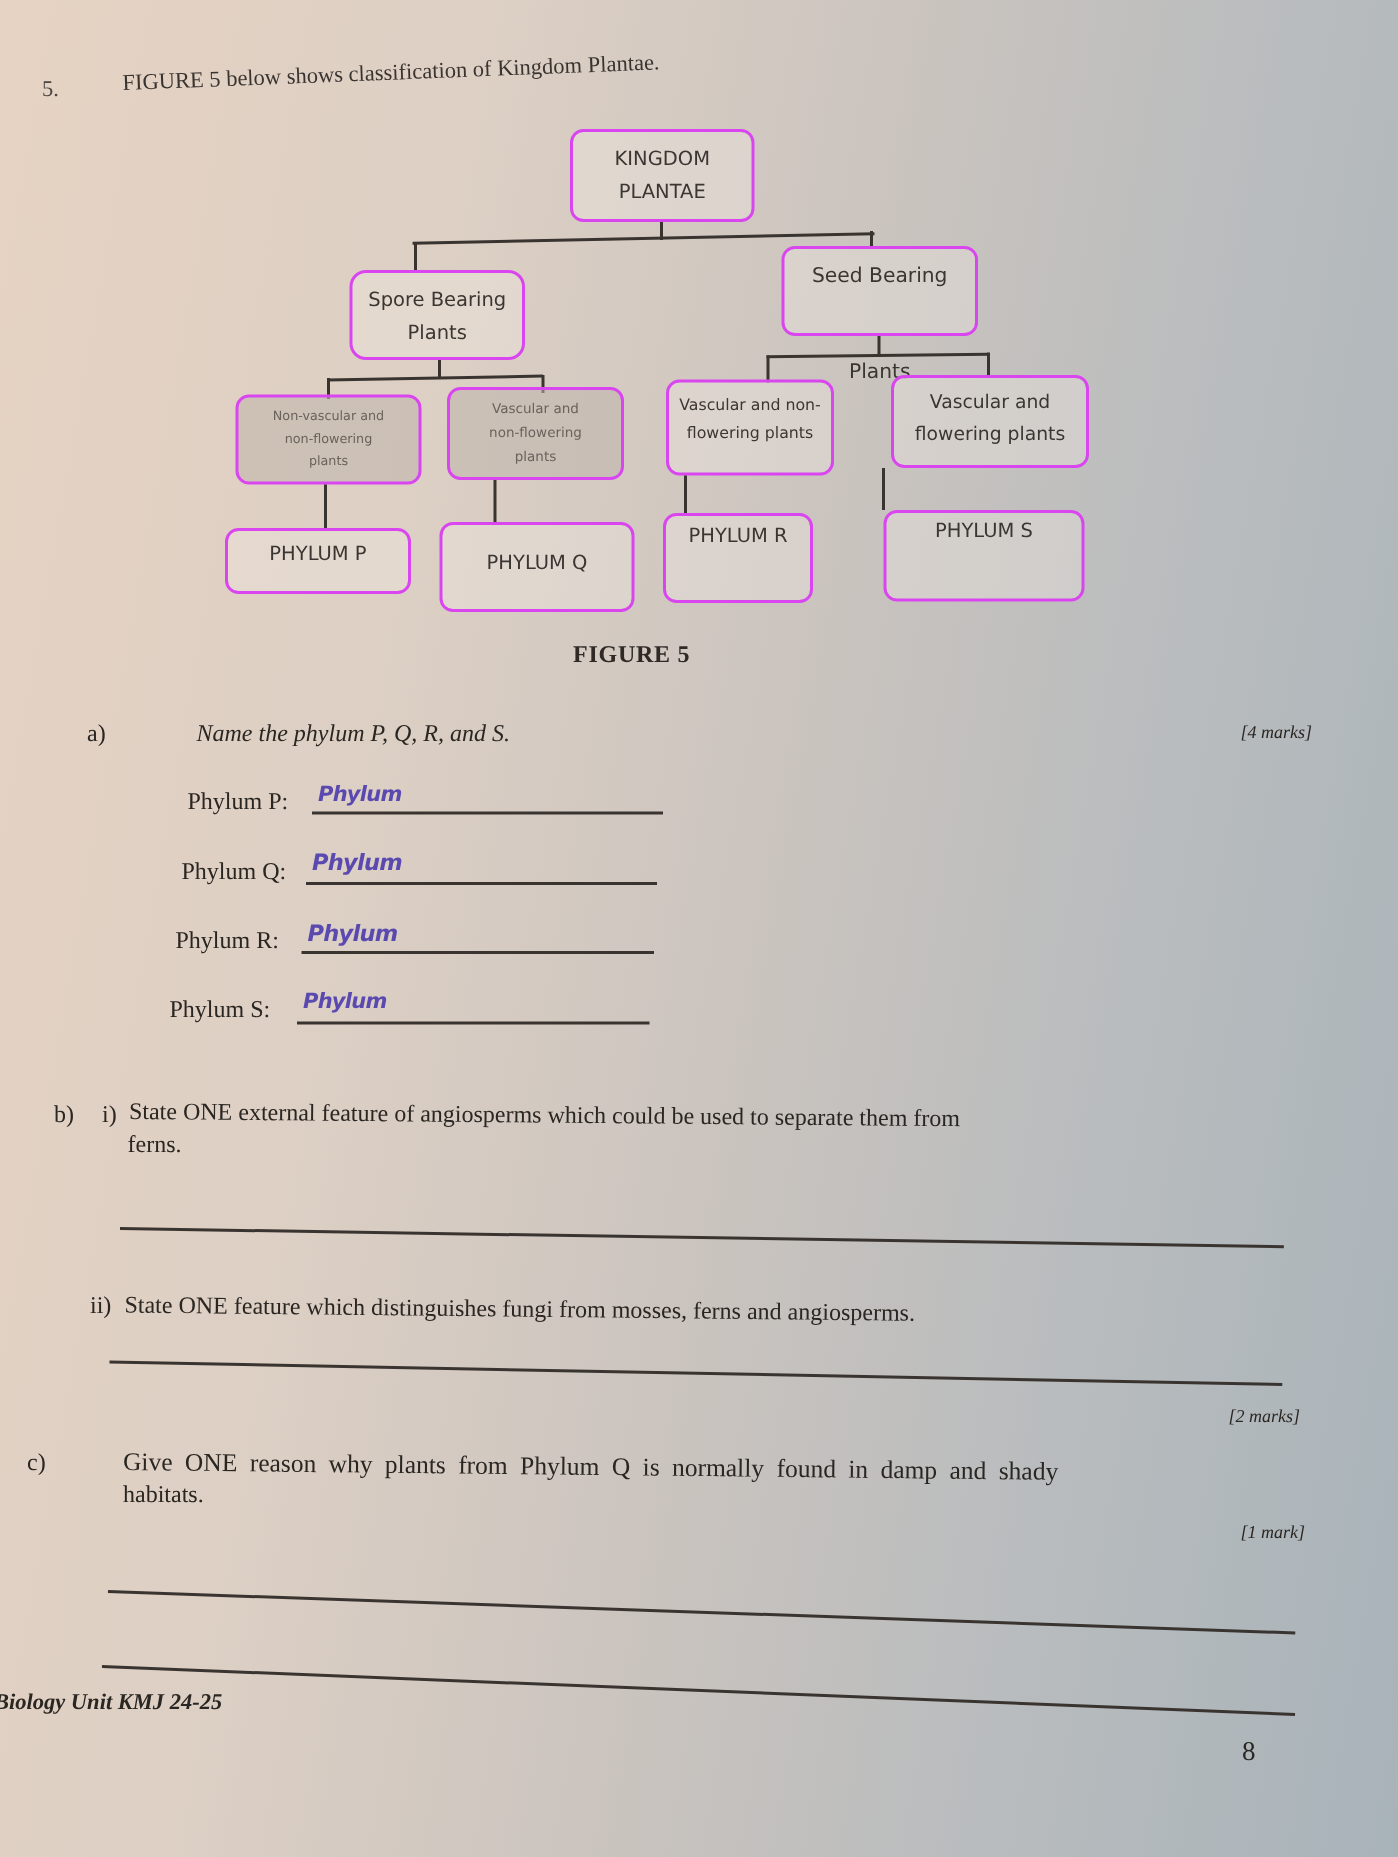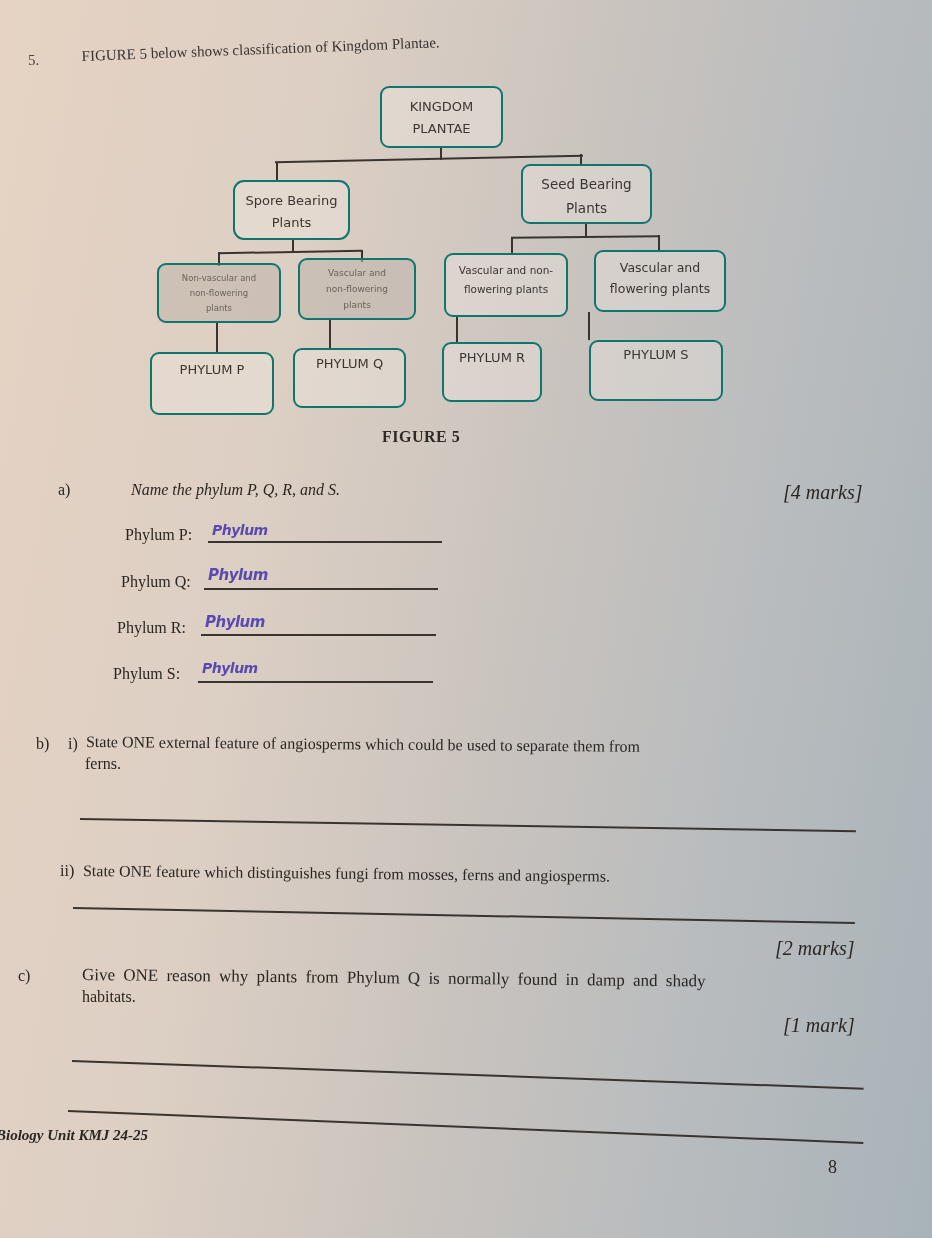--- a/index.html
+++ b/index.html
@@ -5,30 +5,30 @@
   html, body { margin:0; padding:0; }
   body {
     width:932px; height:1238px; overflow:hidden; position:relative;
     background: linear-gradient(100deg, #e6d3c3 0%, #dccfc4 30%, #c9c3be 55%, #b9bcbe 75%, #a8b3b9 100%);
     font-family: "Liberation Serif", serif; color:#2a2622;
   }
   .abs { position:absolute; }
   .q-num { font-size:15px; color:#4a4440; }
   .title { font-size:15px; color:#3a3430; transform:rotate(-2.2deg); transform-origin:left bottom; }
   .box {
-    position:absolute; border:2px solid #0f766e; border-radius:9px;
+    position:absolute; border:2px solid #d946ef; border-radius:9px;
     background:rgba(240,235,230,0.35);
     font-family:"DejaVu Sans", sans-serif; color:#3b3632; text-align:center;
     box-sizing:border-box; display:flex; flex-direction:column; align-items:center; justify-content:flex-start;
   }
   .box.shaded { background:rgba(190,180,172,0.55); color:#6a625c; }
   .line { position:absolute; background:#3a3430; }
   .fig-caption { font-weight:bold; font-size:16px; letter-spacing:0.5px; color:#2f2a26;text-align:center; }
   .txt { font-size:16px; color:#2a2622; white-space:nowrap; }
-  .marks { font-style:italic; font-size:20px; color:#2a2622; }
+  .marks { font-style:italic; font-size:12px; color:#2a2622;margin-left:44px; }
   .hand { font-family:"DejaVu Sans", sans-serif; font-style:italic; color:#5a4ab0; font-size:14px; letter-spacing:-0.5px;font-weight:bold; }
   .ans-line { position:absolute; height:1.5px; background:#3a3430; }
   .footer { font-style:italic; font-weight:bold; font-size:15px; color:#2a2622; }
 </style>
 </head>
 <body>
 
 <div class="abs q-num" style="left:28px;top:52px;">5.</div>
 <div class="abs title" style="left:82px;top:48px;">FIGURE 5 below shows classification of Kingdom Plantae.</div>
 
@@ -41,21 +41,21 @@
 
   <div class="line" style="left:440px;top:148px;width:2px;height:12px;"></div>
   <div class="line" style="left:275px;top:158px;width:308px;height:2px;transform:rotate(-1.2deg);"></div>
   <div class="line" style="left:276px;top:162px;width:2px;height:20px;"></div>
   <div class="line" style="left:580px;top:154px;width:2px;height:12px;"></div>
 
   <div class="box" style="left:233px;top:180px;width:117px;height:60px;font-size:13px;padding-top:8px;line-height:22px;border-radius:11px;">
     <span>Spore Bearing</span>
     <span>Plants</span>
   </div>
-  <div class="box" style="left:521px;top:164px;width:131px;height:60px;font-size:13.5px;padding-top:6px;line-height:24px;">
+  <div class="box" style="left:521px;top:164px;width:131px;height:60px;font-size:13.5px;padding-top:6px;line-height:24px;gap:40px;">
     <span>Seed Bearing</span>
     <span>Plants</span>
   </div>
 
   <div class="line" style="left:292px;top:240px;width:2px;height:12px;"></div>
   <div class="line" style="left:218px;top:251px;width:144px;height:2px;transform:rotate(-1deg);"></div>
   <div class="line" style="left:218px;top:252px;width:2px;height:14px;"></div>
   <div class="line" style="left:361px;top:250px;width:2px;height:12px;"></div>
 
   <div class="line" style="left:585px;top:224px;width:2px;height:14px;"></div>
@@ -66,38 +66,38 @@
   <div class="box shaded" style="left:157px;top:263px;width:124px;height:60px;font-size:8.5px;padding-top:6px;line-height:15px;">
     <span>Non-vascular and</span>
     <span>non-flowering</span>
     <span>plants</span>
   </div>
   <div class="box shaded" style="left:298px;top:258px;width:118px;height:62px;font-size:9px;padding-top:5px;line-height:16px;">
     <span>Vascular and</span>
     <span>non-flowering</span>
     <span>plants</span>
   </div>
-  <div class="box" style="left:444px;top:253px;width:124px;height:64px;font-size:10.5px;padding-top:6px;line-height:19px;">
+  <div class="box" style="left:444px;top:253px;width:112px;height:64px;font-size:10.5px;padding-top:6px;line-height:19px;">
     <span>Vascular and non-</span>
     <span>flowering plants</span>
   </div>
   <div class="box" style="left:594px;top:250px;width:132px;height:62px;font-size:12.5px;padding-top:5px;line-height:21px;">
     <span>Vascular and</span>
     <span>flowering plants</span>
   </div>
 
   <div class="line" style="left:216px;top:323px;width:2px;height:30px;"></div>
   <div class="line" style="left:329px;top:320px;width:2px;height:30px;"></div>
   <div class="line" style="left:456px;top:317px;width:2px;height:25px;"></div>
   <div class="line" style="left:588px;top:312px;width:2px;height:28px;"></div>
 
-  <div class="box" style="left:150px;top:352px;width:124px;height:63px;font-size:13px;padding-top:8px;">
+  <div class="box" style="left:150px;top:352px;width:124px;height:44px;font-size:13px;padding-top:8px;">
     <span>PHYLUM P</span>
   </div>
-  <div class="box" style="left:293px;top:348px;width:113px;height:60px;font-size:13px;padding-top:6px;">
+  <div class="box" style="left:293px;top:348px;width:130px;height:60px;font-size:13px;padding-top:18px;">
     <span>PHYLUM Q</span>
   </div>
   <div class="box" style="left:442px;top:342px;width:100px;height:60px;font-size:13px;padding-top:6px;">
     <span>PHYLUM R</span>
   </div>
   <div class="box" style="left:589px;top:340px;width:134px;height:61px;font-size:13px;padding-top:5px;">
     <span>PHYLUM S</span>
   </div>
 
   <div class="abs fig-caption" style="left:382px;top:428px;">FIGURE 5</div>

